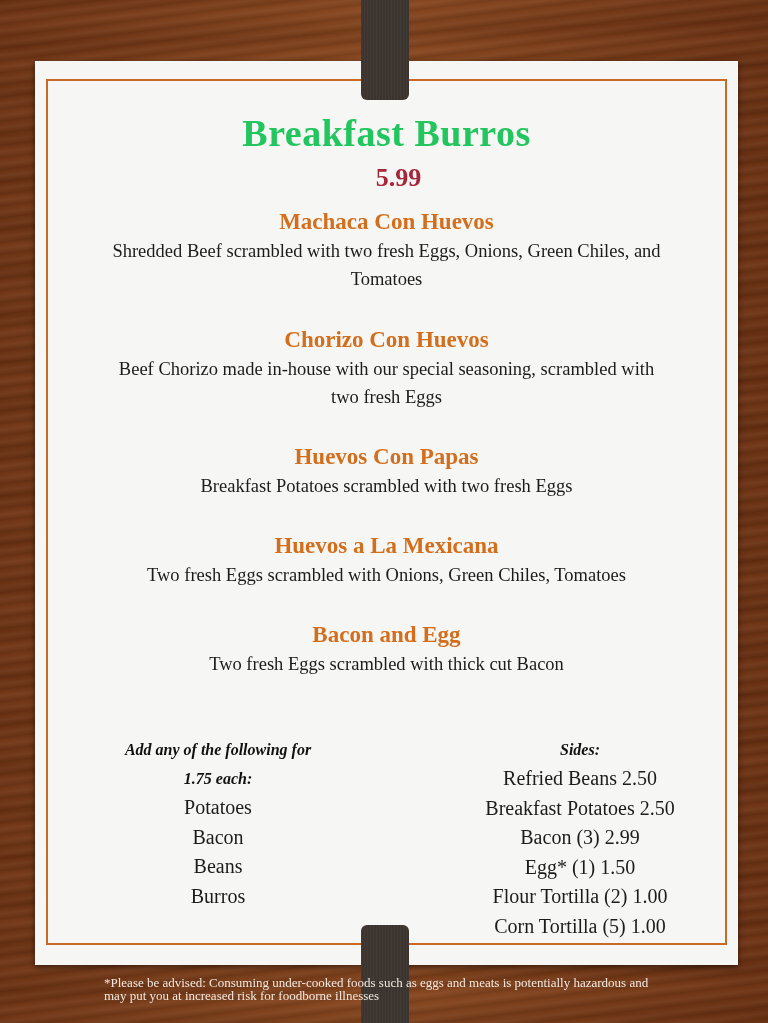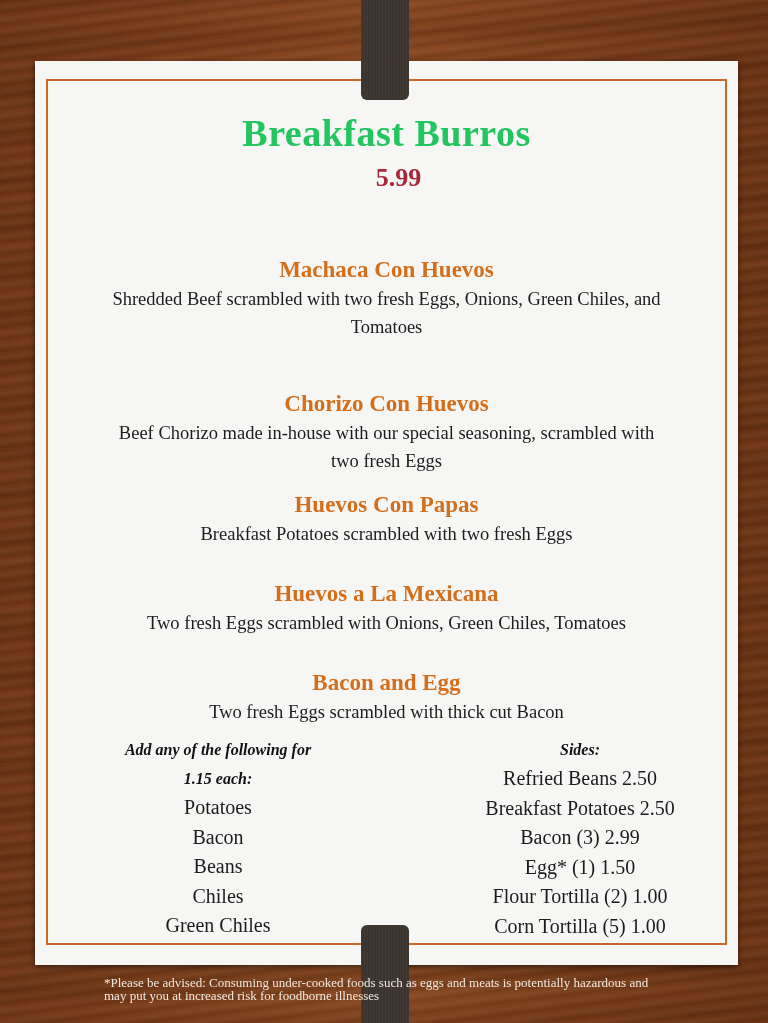--- a/index.html
+++ b/index.html
@@ -29,21 +29,21 @@
   .strap.bottom { left: 361px; top: 925px; height: 98px; border-radius: 6px 6px 0 0; }
   .content { position: absolute; left: 35px; top: 61px; width: 703px; text-align: center; }
   .title {
     position: absolute; left: 0; right: 0; top: 50px;
     color: #22c55e; font-size: 38px; font-weight: bold; letter-spacing: 0.5px;
   }
   .price {
     position: absolute; left: 0; right: 0; top: 102px;
     color: #a5273a; font-size: 26px; font-weight: bold; margin-left: 24px;
   }
-  .item { position: absolute; left: 0; right: 0; margin-top: 48px; }
+  .item { position: absolute; left: 0; right: 0; }
   .item-name { color: #d36f1c; font-size: 23px; font-weight: bold; line-height: 30px; }
   .item-desc { color: #1c1c1c; font-size: 18.5px; line-height: 28px; padding: 0 70px; }
   .addons { position: absolute; left: 28px; width: 310px; top: 674px; }
   .sides { position: absolute; left: 400px; width: 290px; top: 674px; text-align: center; }
   .col-head { font-style: italic; font-weight: bold; color: #111; font-size: 16px; line-height: 29px; }
   .col-item { color: #1c1c1c; font-size: 20px; line-height: 29.5px; }
   .disclaimer {
     position: absolute; left: 104px; width: 568px; top: 976px; text-align: left;
     color: #f3e9df; font-size: 13px; line-height: 13px;
   }
@@ -56,45 +56,44 @@
 </div>
 
 <div class="content">
   <div class="title">Breakfast Burros</div>
   <div class="price">5.99</div>
 
   <div class="item" style="top:146px;">
     <div class="item-name">Machaca Con Huevos</div>
     <div class="item-desc">Shredded Beef  scrambled with two fresh Eggs, Onions, Green Chiles, and Tomatoes</div>
   </div>
-  <div class="item" style="top:280px;">
+  <div class="item" style="top:264px;">
     <div class="item-name">Chorizo Con Huevos</div>
     <div class="item-desc">Beef Chorizo made in-house with our special seasoning, scrambled with two fresh Eggs</div>
   </div>
   <div class="item" style="top:381px;">
     <div class="item-name">Huevos Con Papas</div>
     <div class="item-desc">Breakfast Potatoes scrambled with two fresh Eggs</div>
   </div>
   <div class="item" style="top:470px;">
     <div class="item-name">Huevos a La Mexicana</div>
     <div class="item-desc">Two fresh Eggs scrambled with Onions, Green Chiles, Tomatoes</div>
   </div>
   <div class="item" style="top:559px;">
     <div class="item-name">Bacon and Egg</div>
     <div class="item-desc">Two fresh Eggs scrambled with thick cut Bacon</div>
   </div>
 
   <div class="addons">
     <div class="col-head">Add any of  the following for</div>
-    <div class="col-head">1.15 each:</div>
+    <div class="col-head">1.75 each:</div>
     <div class="col-item">Potatoes</div>
     <div class="col-item">Bacon</div>
     <div class="col-item">Beans</div>
-    <div class="col-item">Chiles</div>
-    <div class="col-item">Green Chiles</div>
+    <div class="col-item">Burros</div>
   </div>
 
   <div class="sides">
     <div class="col-head">Sides:</div>
     <div class="col-item">Refried Beans 2.50</div>
     <div class="col-item">Breakfast Potatoes 2.50</div>
     <div class="col-item">Bacon (3) 2.99</div>
     <div class="col-item">Egg* (1) 1.50</div>
     <div class="col-item">Flour Tortilla (2) 1.00</div>
     <div class="col-item">Corn Tortilla (5) 1.00</div>

